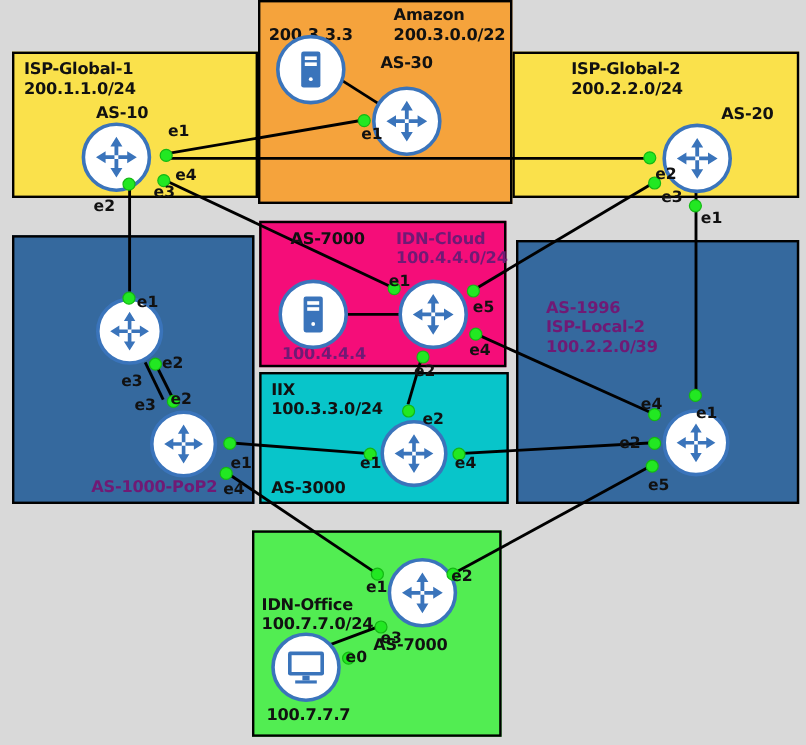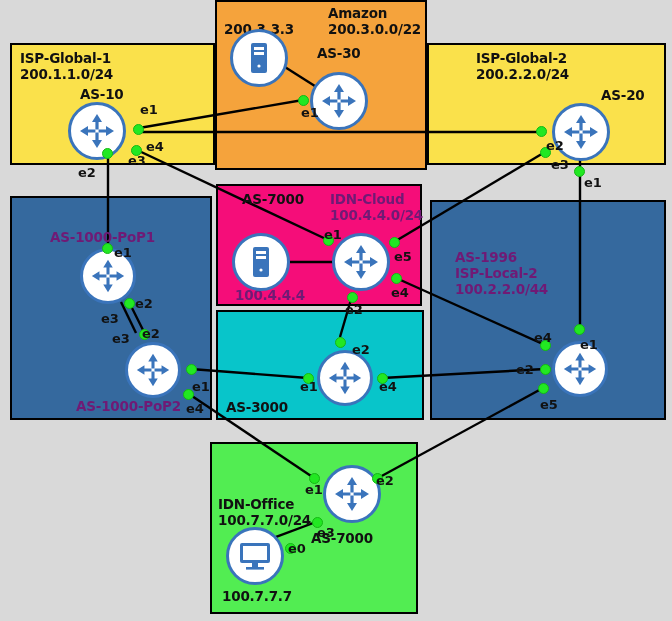--- a/index.html
+++ b/index.html
@@ -102,29 +102,32 @@
   </div>
   <div class="lbl lbl-dark" style="left:558px;top:88px;margin-left:43px;">AS-20</div>
 
   <div class="lbl lbl-dark" style="left:242px;top:192px;">AS-7000</div>
   <div class="lbl lbl-white" style="left:330px;top:192px;">
     <div>IDN-Cloud</div>
     <div>100.4.4.0/24</div>
   </div>
   <div class="lbl lbl-white" style="left:235px;top:288px;">100.4.4.4</div>
 
-  <div class="lbl lbl-white" style="left:50px;top:230px;">AS-1000-PoP1</div>
   <div class="lbl lbl-white" style="left:76px;top:399px;">AS-1000-PoP2</div>
 
+  <div class="lbl lbl-dark" style="left:226px;top:318px;">
+    <div>IIX</div>
+    <div>100.3.3.0/24</div>
+  </div>
   <div class="lbl lbl-dark" style="left:226px;top:400px;">AS-3000</div>
 
   <div class="lbl lbl-white" style="left:455px;top:250px;">
     <div>AS-1996</div>
     <div>ISP-Local-2</div>
-    <div>100.2.2.0/44</div>
+    <div>100.2.2.0/39</div>
   </div>
 
   <div class="lbl lbl-dark" style="left:218px;top:497px;">
     <div>IDN-Office</div>
     <div>100.7.7.0/24</div>
   </div>
   <div class="lbl lbl-dark" style="left:311px;top:531px;">AS-7000</div>
   <div class="lbl lbl-dark" style="left:222px;top:589px;">100.7.7.7</div>
 
   <div class="node" style="left:68px;top:102px;">

